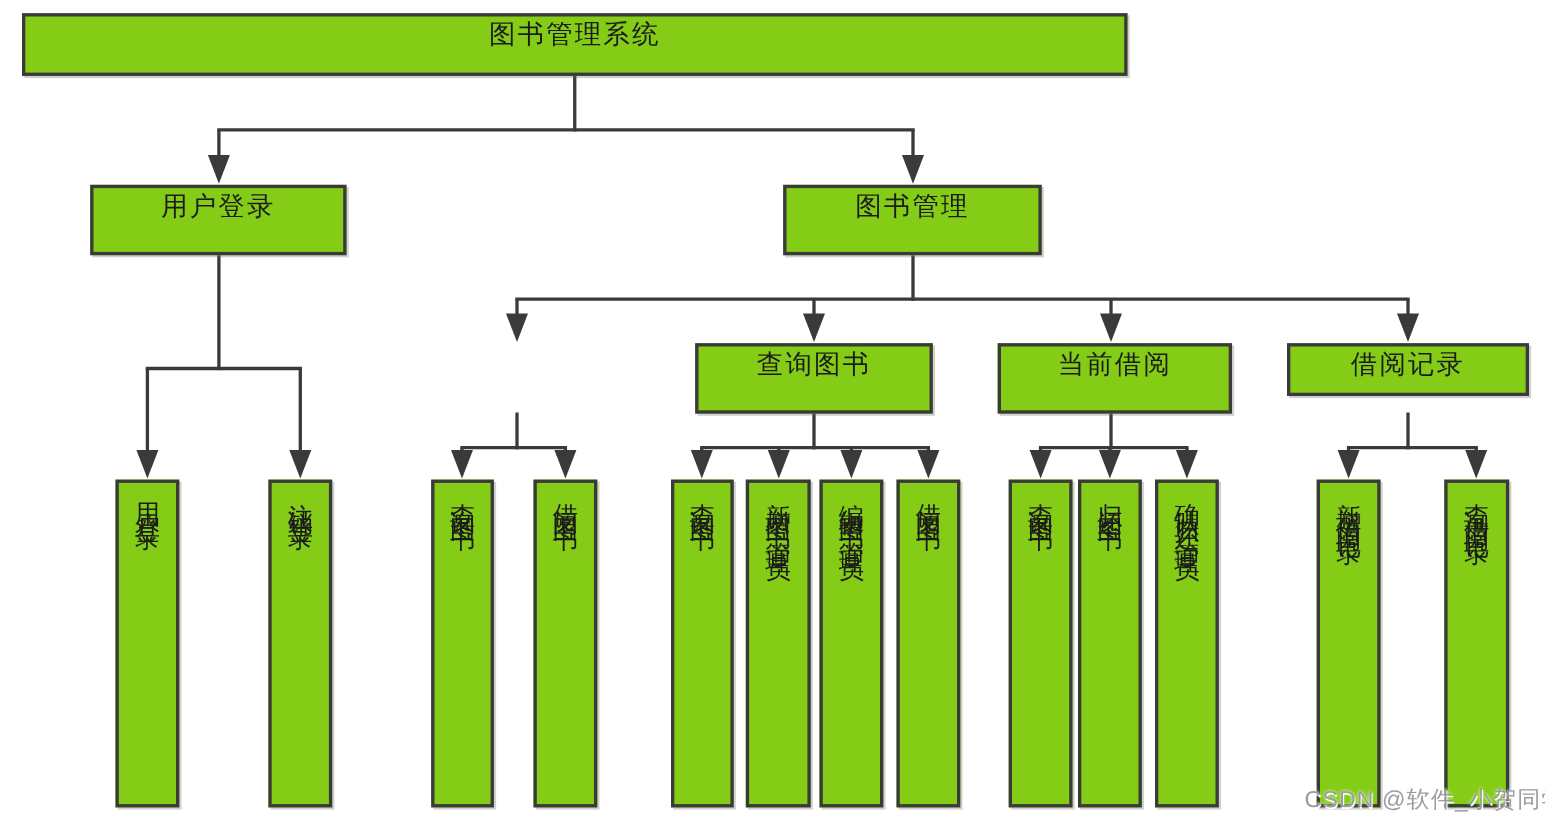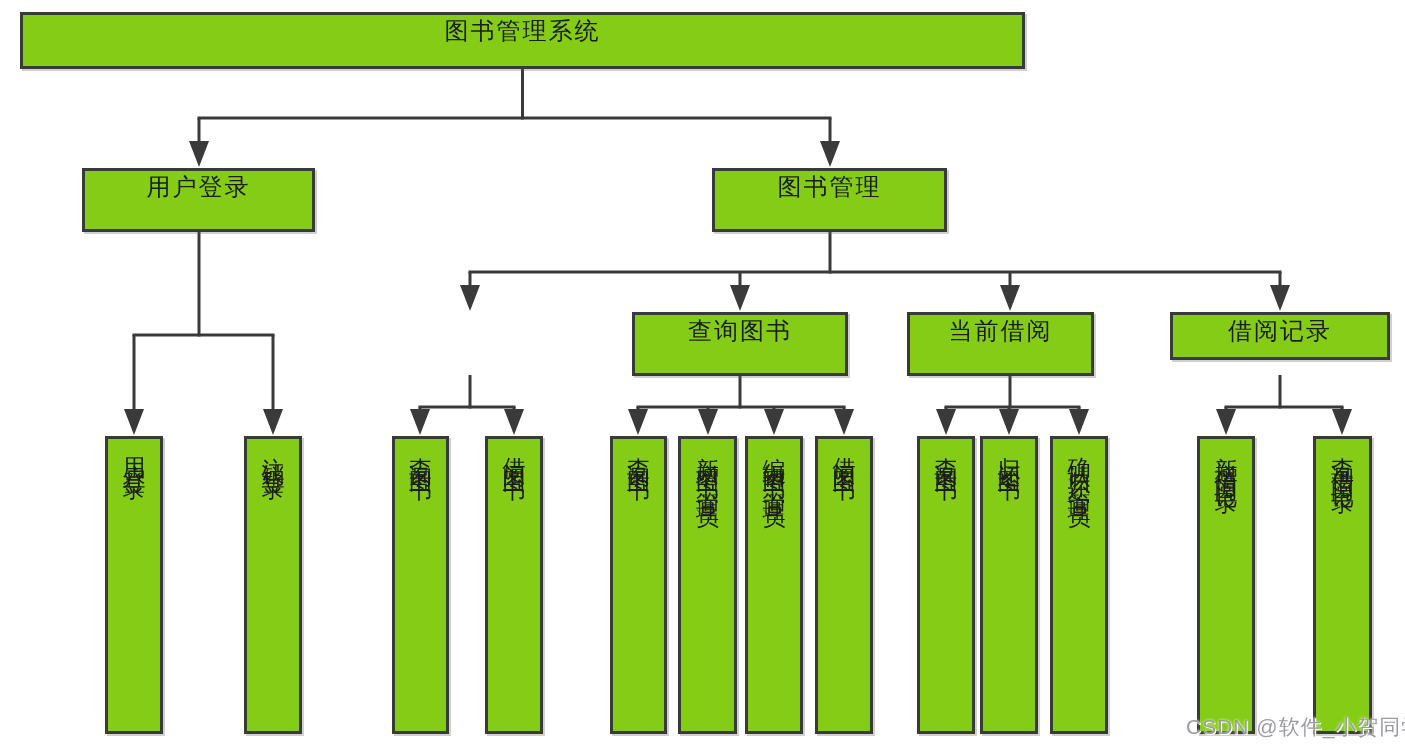--- a/index.html
+++ b/index.html
@@ -130,21 +130,21 @@
   <div class="hbox" style="left:82px;top:168px;width:233px;height:64px">
     <span>用户登录</span>
   </div>
   <div class="hbox" style="left:712px;top:168px;width:235px;height:64px">
     <span>图书管理</span>
   </div>
 
   <div class="hbox" style="left:632px;top:312px;width:216px;height:64px">
     <span>查询图书</span>
   </div>
-  <div class="hbox" style="left:907px;top:312px;width:187px;height:64px">
+  <div class="hbox" style="left:907px;top:312px;width:213px;height:64px">
     <span>当前借阅</span>
   </div>
   <div class="hbox" style="left:1170px;top:312px;width:220px;height:48px">
     <span>借阅记录</span>
   </div>
 
   <div class="vbox" style="left:105px;top:436px;width:58px;height:298px">
     <span>用户登录</span>
   </div>
   <div class="vbox" style="left:244px;top:436px;width:58px;height:298px">

